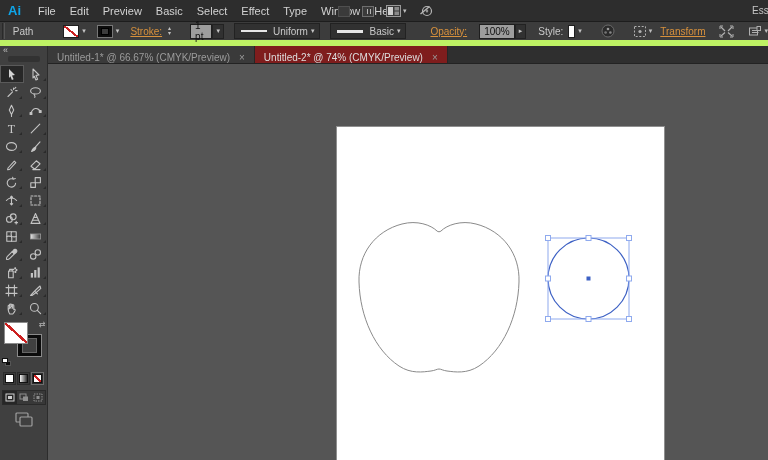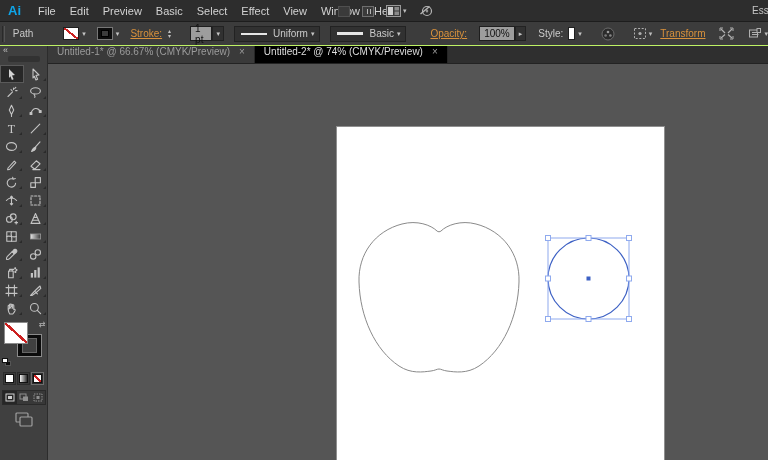--- a/index.html
+++ b/index.html
@@ -13,21 +13,21 @@
   .menu-items{display:flex;align-items:flex-end;height:100%}
   .menu-item{padding:0 7px;height:100%;display:flex;align-items:center;color:#d2d2d2;cursor:default}
   .appbar-icons{position:absolute;left:338px;top:0;height:22px;display:flex;align-items:center;gap:12px}
   .sq-icon{width:12px;height:11px;border:1px solid #6e6e6e;background:#3a3a3a;position:relative}
   .sq-icon.dim{border-color:#4f4f4f}
   .sq-icon.bars::after{content:"";position:absolute;left:4px;top:2px;width:1px;height:5px;background:#b5b5b5;box-shadow:3px 0 0 #b5b5b5}
   .icon-caret{font-size:7px;color:#bdbdbd;margin-left:2px}
   .workspace-label{position:absolute;right:0;top:0;height:22px;line-height:22px;width:16px;overflow:hidden;white-space:nowrap;color:#c6c6c6;font-size:10px}
 
   
-  .controlbar{height:24px;background:#3c3c3c;border-bottom:1px solid #bef264;display:flex;align-items:center;font-size:10px;color:#c9c9c9;position:relative}
+  .controlbar{height:24px;background:#3c3c3c;border-bottom:6px solid #bef264;display:flex;align-items:center;font-size:10px;color:#c9c9c9;position:relative}
   .cb-grip{width:4px;height:16px;margin-left:2px;border-left:1px solid #2a2a2a;border-right:1px solid #545454}
   .cb-label{margin-left:8px}
   .cb-link{color:#d8913c;text-decoration:underline;cursor:pointer}
   .proxy{display:flex;align-items:center;margin-left:30px;cursor:pointer}
   .proxy+.proxy{margin-left:8px}
   .fill-none-sw{width:16px;height:13px;background:#fff;border:1px solid #1f1f1f;background-image:linear-gradient(to top right,transparent 44%,#cc2222 44%,#cc2222 56%,transparent 56%)}
   .stroke-black-sw{width:16px;height:13px;border:1px solid #777;background:#0d0d0d;position:relative}
   .stroke-black-sw::after{content:"";position:absolute;left:4px;top:3px;right:4px;bottom:3px;background:#3c3c3c;outline:1px solid #000}
   .caret-btn{font-size:7px;color:#c5c5c5;padding:2px 3px;cursor:pointer}
   .stepper{display:flex;flex-direction:column;margin-left:6px;line-height:5px;font-size:6px;color:#c0c0c0;cursor:pointer}
@@ -64,44 +64,44 @@
   .cgn.grad .inner{background:linear-gradient(90deg,#f2f2f2,#2e2e2e)}
   .cgn.none{background:#2b2b2b;border-color:#6e6e6e}
   .cgn.none .inner{background:#fff;background-image:linear-gradient(to top right,transparent 40%,#cc2020 40%,#cc2020 60%,transparent 60%)}
   .drawmodes{display:flex;margin-top:5px;border:1px solid #2a2a2a;background:#383838}
   .dmode{width:14px;height:13px;display:flex;align-items:center;justify-content:center;cursor:pointer}
   .dmode.active{background:#262626}
   .screenmode{margin-top:7px;cursor:pointer}
 
   .workarea{flex:1;display:flex;flex-direction:column;min-width:0}
   .tabbar{height:18px;background:#2f2f2f;border-bottom:1px solid #232323;display:flex;font-size:10px}
-  .tab{display:flex;align-items:flex-start;padding:0 9px;gap:9px;cursor:pointer;border-right:1px solid #262626}
+  .tab{display:flex;align-items:flex-end;padding:0 9px;gap:9px;cursor:pointer;border-right:1px solid #262626}
   .tab .close{font-size:10px;color:#9a9a9a;cursor:pointer}
   .tab.inactive{background:#3a3a3a;color:#9b9b9b}
-  .tab.active{background:#000000;color:#dedede}
+  .tab.active{background:#7f1d1d;color:#dedede}
 
   .canvas{flex:1;position:relative;background:#555555;overflow:hidden}
   .artboard{position:absolute;left:289px;top:63px;width:327px;height:333px;background:#ffffff;box-shadow:0 0 0 1px #8f8f8f}
   .artboard svg{position:absolute;left:0;top:0}
 </style>
 </head>
 <body>
 
 <div class="app">
 
   <div class="menubar">
     <span class="ai-logo">Ai</span>
     <div class="menu-items" id="menu-items">
         <span class="menu-item">File</span>
         <span class="menu-item">Edit</span>
         <span class="menu-item">Preview</span>
         <span class="menu-item">Basic</span>
         <span class="menu-item">Select</span>
         <span class="menu-item">Effect</span>
-        <span class="menu-item">View</span>
+        <span class="menu-item">Type</span>
         <span class="menu-item">Window</span>
         <span class="menu-item">Help</span>
       </div>
     <div class="appbar-icons">
       <span class="sq-icon dim"></span>
       <span class="sq-icon bars"></span>
       <span style="display:flex;align-items:center">
         <svg width="15" height="12" viewBox="0 0 15 12">
             <rect x="0.5" y="0.5" width="14" height="11" fill="#3a3a3a" stroke="#9a9a9a"></rect>
             <rect x="2" y="2" width="5" height="8" fill="#cfcfcf"></rect>

